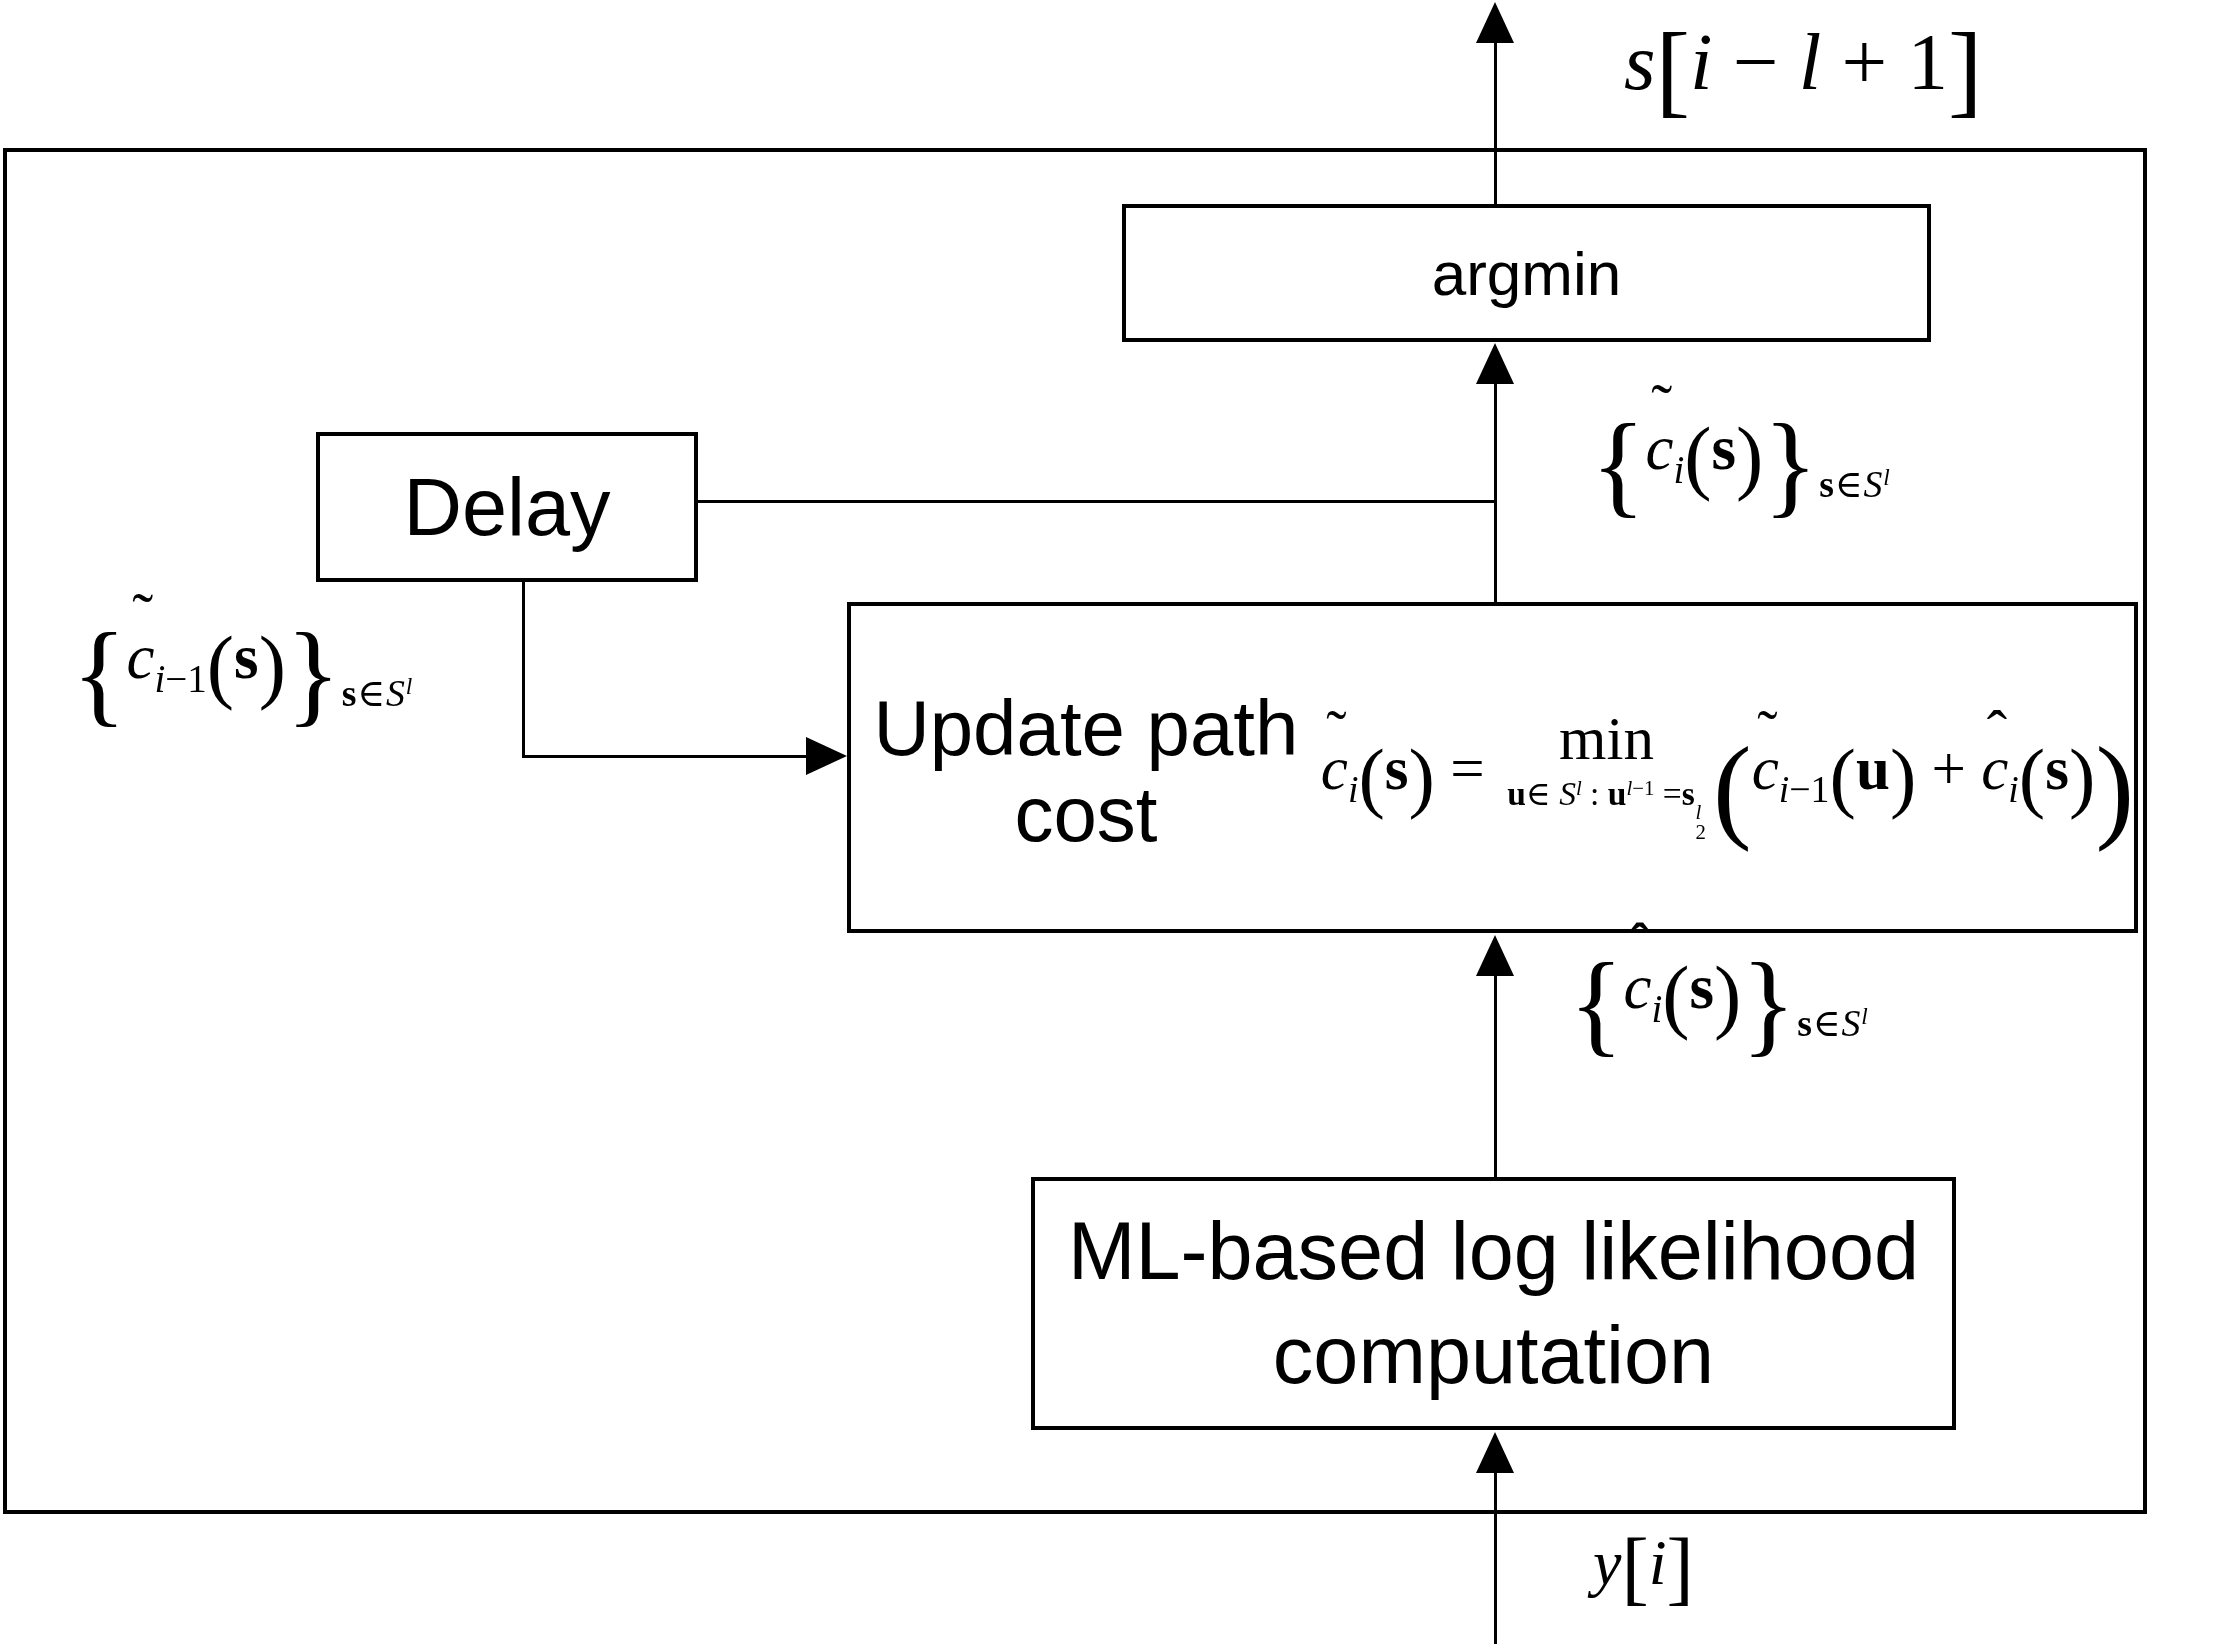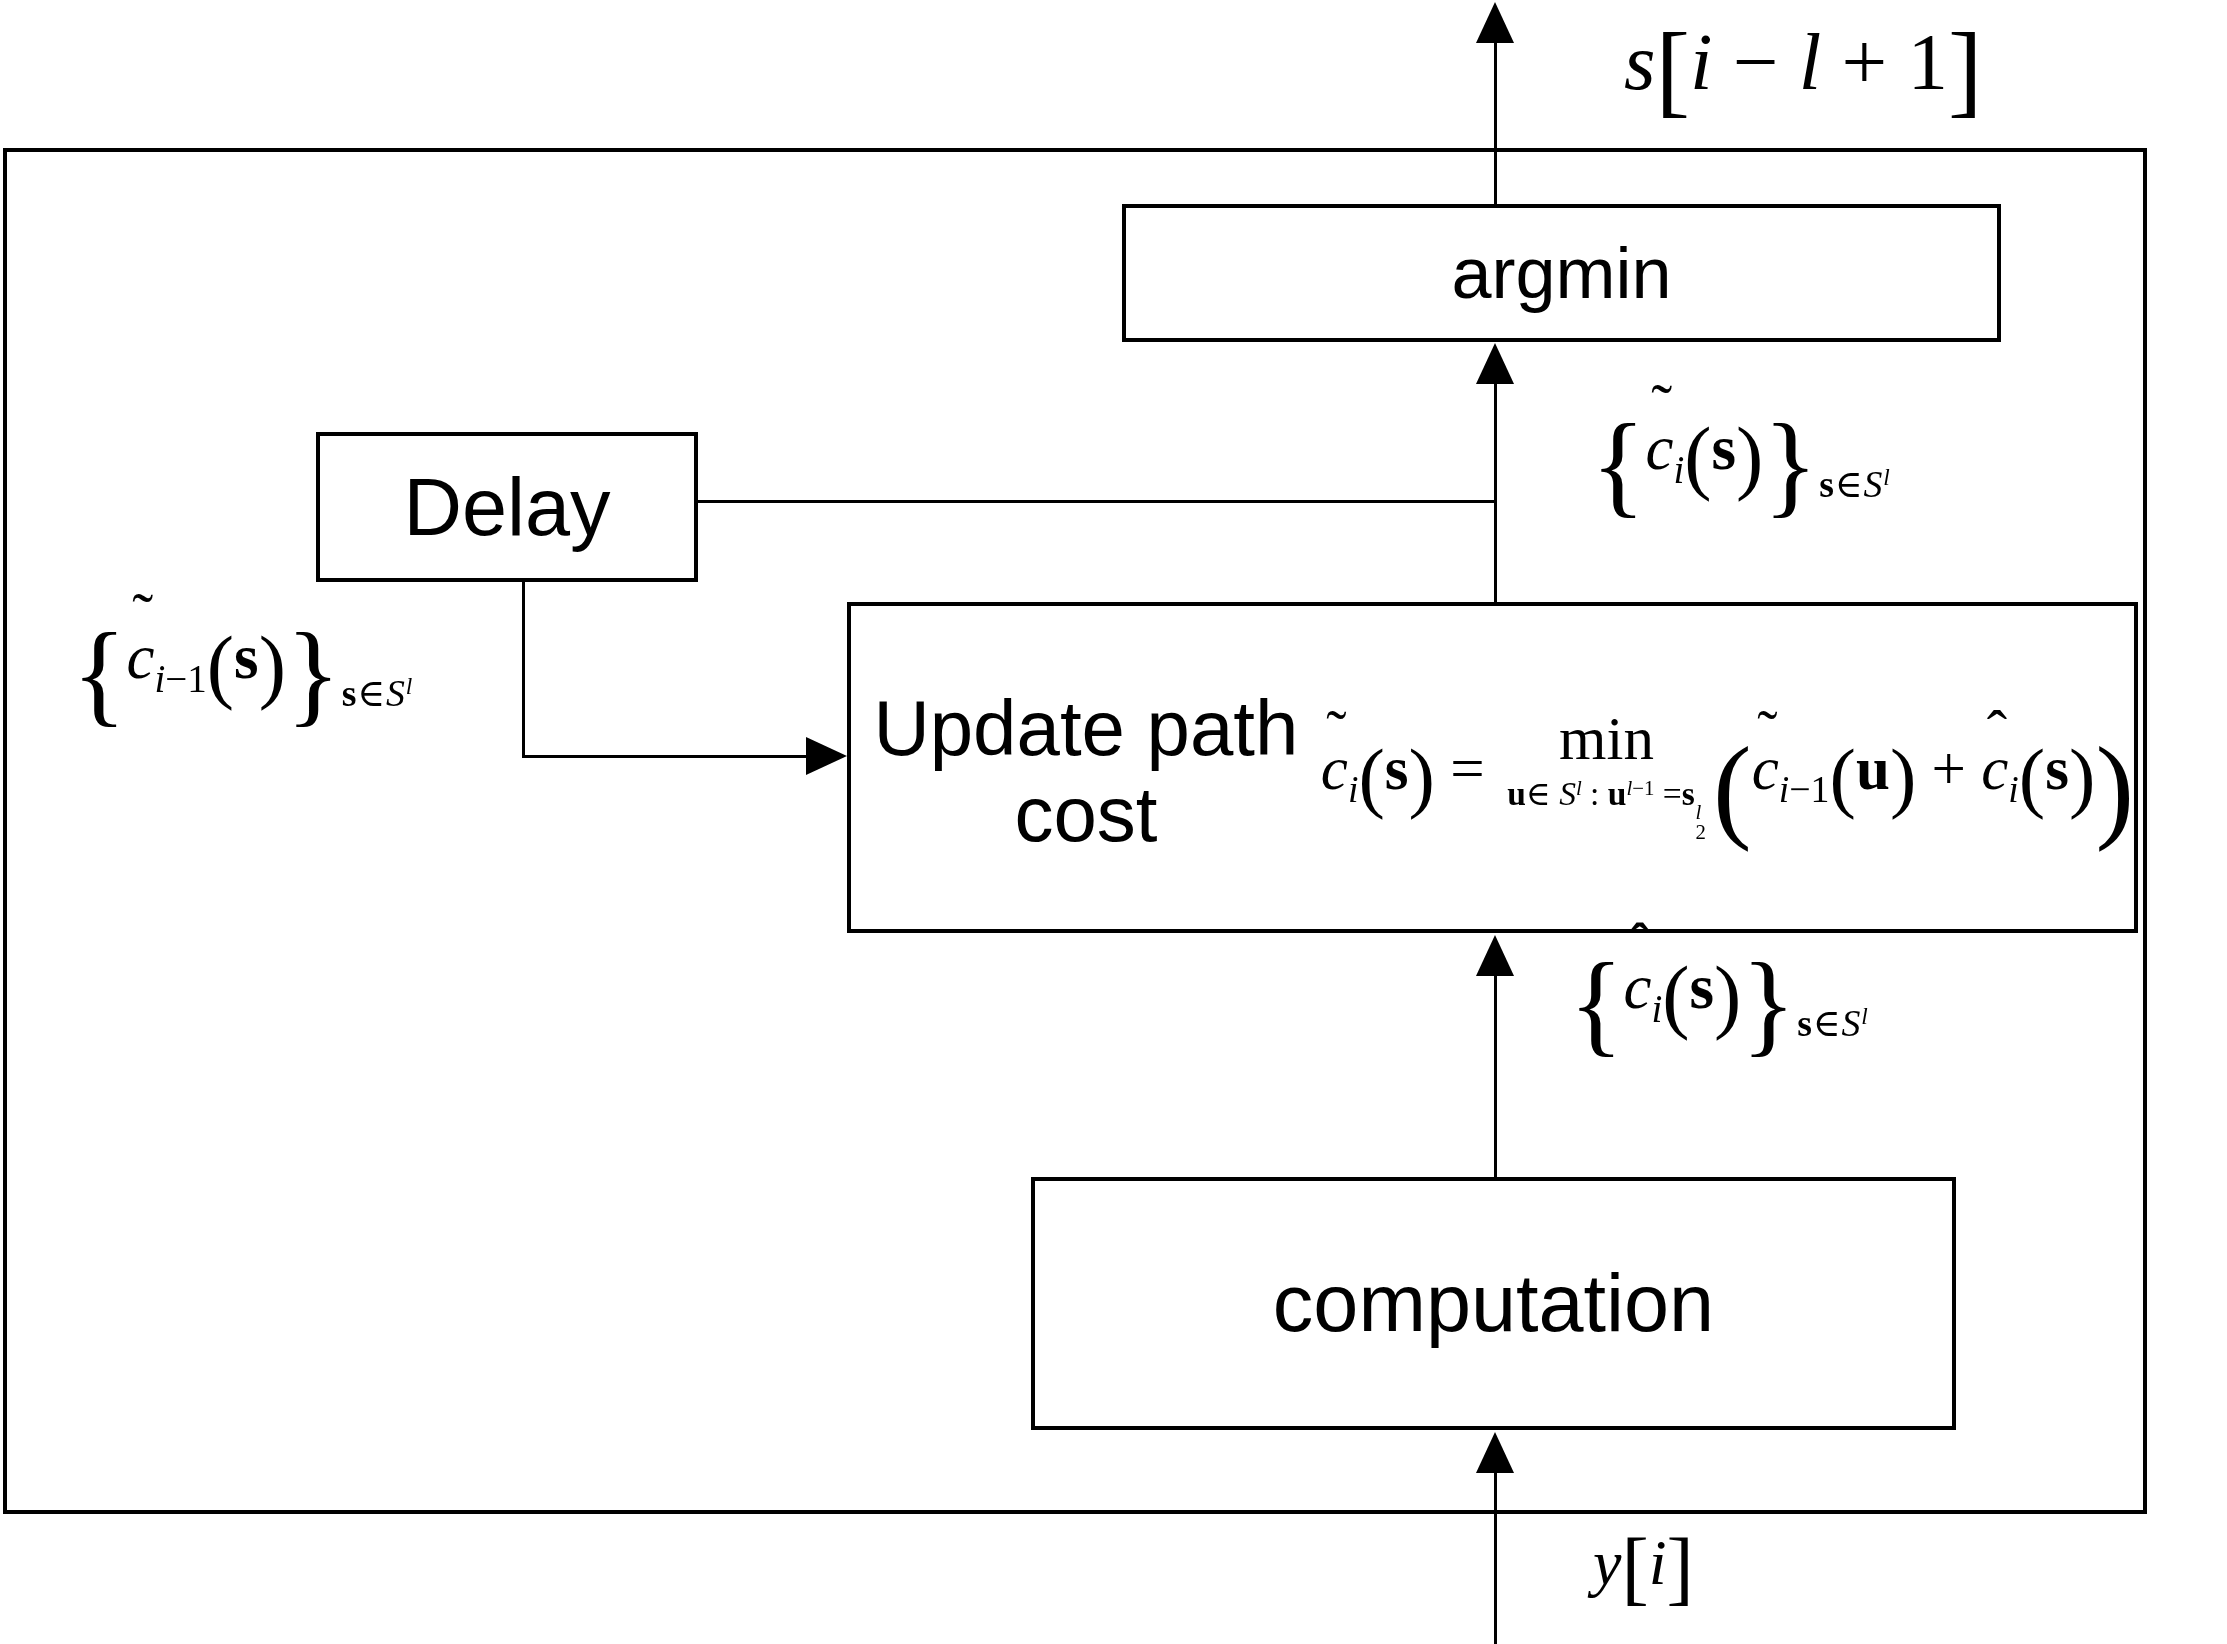--- a/index.html
+++ b/index.html
@@ -24,21 +24,21 @@
     justify-content: center;
     text-align: center;
   }
   .outer {
     position: absolute;
     left: 2.5px; top: 148px;
     width: 2144px; height: 1366px;
     border: 4.2px solid #000;
     background: transparent;
   }
-  .box-argmin { left: 1122px; top: 204px; width: 879px; height: 138px; font-size: 72px; }
+  .box-argmin { left: 1122px; top: 204px; width: 809px; height: 138px; font-size: 62px; }
   .box-delay  { left: 272px;  top: 432px; width: 382px; height: 150px; font-size: 81px; margin-left: 44px; }
   .box-update {
     left: 847px; top: 602px; width: 1291px; height: 331px;
     flex-direction: row;
     justify-content: flex-start;
     padding-top: 8.5px;
   }
   .box-ml {
     left: 1031px; top: 1177px; width: 925px; height: 253px;
     flex-direction: column;
@@ -141,20 +141,21 @@
     <div class="equation m"><span class="acc"><span class="mk">˜</span><i>c</i></span><span class="sb"><i>i</i></span><span class="par">(</span><b class="bs">s</b><span class="par">)</span> = <span class="minstack">
           <span class="minword">min</span>
           <span class="minunder"><b class="bs">u</b>∈ <i>S</i><span class="sp"><i>l</i></span> : <b class="bs">u</b><span class="sp"><i>l</i>−1</span> =<b class="bs">s</b><span class="substack">
               <span><i>l</i></span>
               <span>2</span>
             </span></span>
         </span><span class="bp">(</span><span class="acc"><span class="mk">˜</span><i>c</i></span><span class="sb"><i>i</i>−1</span><span class="par">(</span><b class="bs">u</b><span class="par">)</span> + <span class="acc"><span class="mk">ˆ</span><i>c</i></span><span class="sb"><i>i</i></span><span class="par">(</span><b class="bs">s</b><span class="par">)</span><span class="bp">)</span></div>
   </div>
 
   <div class="box box-ml">
+    <div>ML-based log likelihood</div>
     <div>computation</div>
   </div>
 
   <div class="mlabel" style="left:1624px; top:12px; font-size:81px;"><span class="acc"><span class="mk">ˆ</span><i>s</i></span><span class="br">[</span><i>i</i> − <i>l</i> + 1<span class="br">]</span></div>
 
   <div class="mlabel" style="left:1591px; top:409px; font-size:63px;"><span class="brc">{</span><span class="acc"><span class="mk">˜</span><i>c</i></span><span class="sb"><i>i</i></span><span class="par">(</span><b class="bs">s</b><span class="par">)</span><span class="brc">}</span><span class="setsub"><b class="bs">s</b>∈<i>S</i><span class="sp"><i>l</i></span></span></div>
 
   <div class="mlabel" style="left:72px; top:618px; font-size:63px;"><span class="brc">{</span><span class="acc"><span class="mk">˜</span><i>c</i></span><span class="sb"><i>i</i></span><span class="sb">−1</span><span class="par">(</span><b class="bs">s</b><span class="par">)</span><span class="brc">}</span><span class="setsub"><b class="bs">s</b>∈<i>S</i><span class="sp"><i>l</i></span></span></div>
 
   <div class="mlabel" style="left:1569px; top:948px; font-size:63px;"><span class="brc">{</span><span class="acc"><span class="mk">ˆ</span><i>c</i></span><span class="sb"><i>i</i></span><span class="par">(</span><b class="bs">s</b><span class="par">)</span><span class="brc">}</span><span class="setsub"><b class="bs">s</b>∈<i>S</i><span class="sp"><i>l</i></span></span></div>

